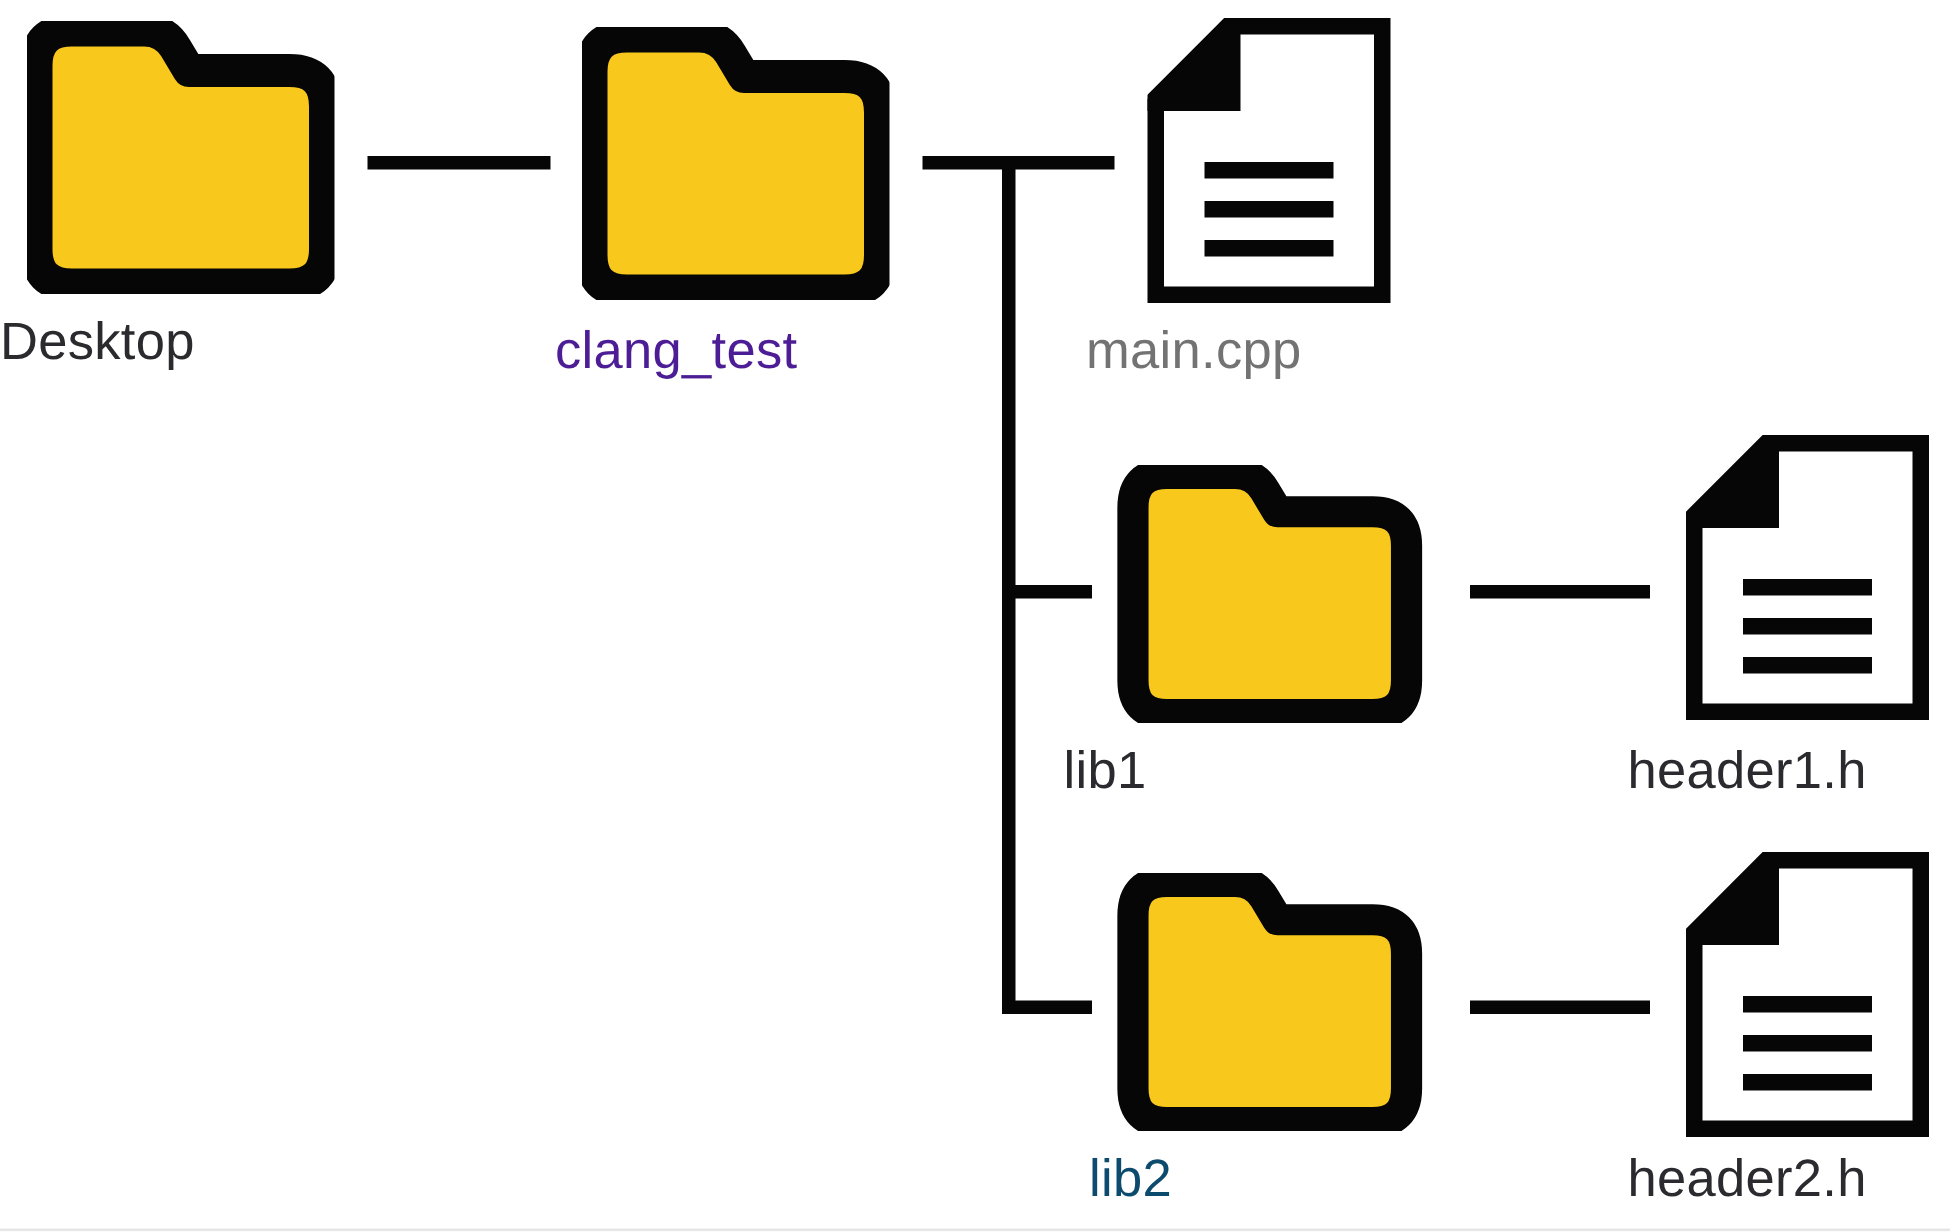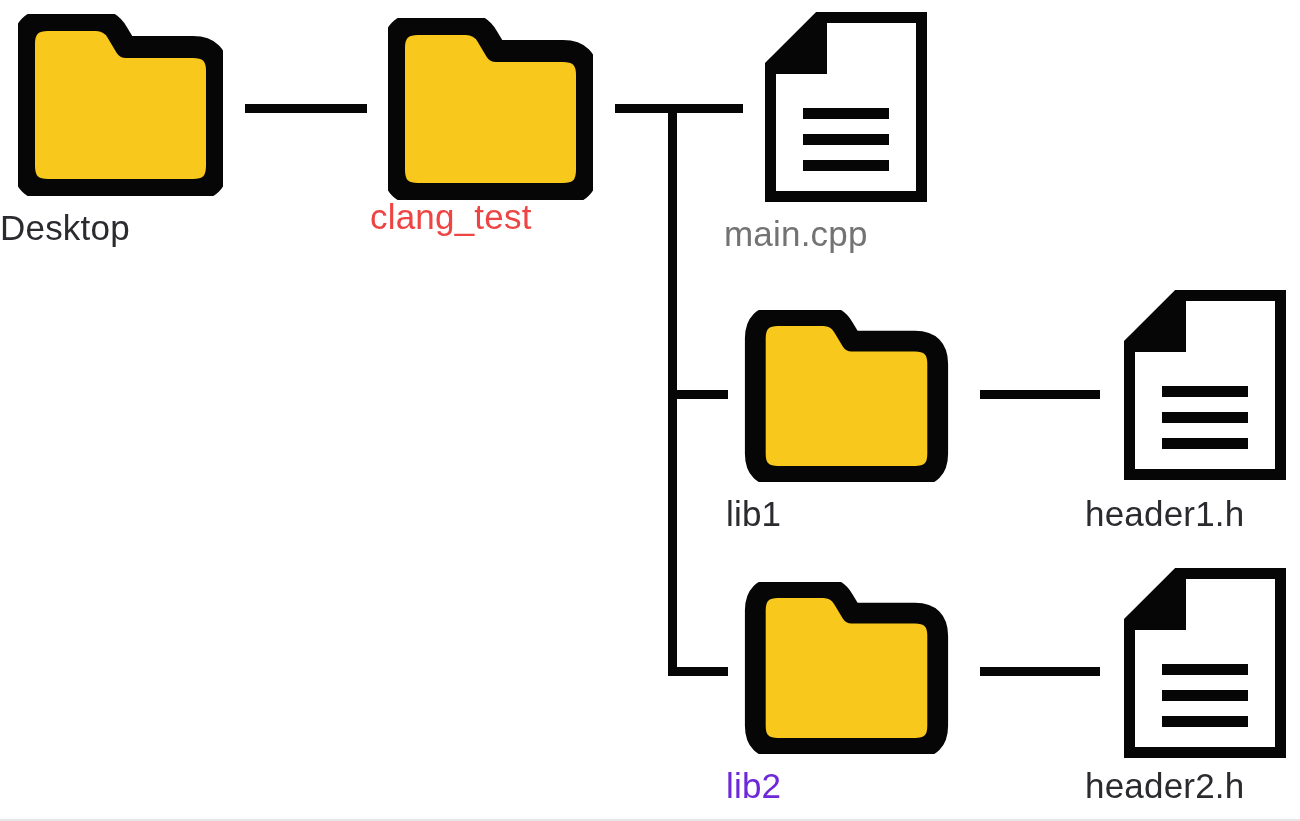--- a/index.html
+++ b/index.html
@@ -83,61 +83,61 @@
           </svg>
         </div>
         <div class="node-label" style="left: 0px; top: 208px; width: 240px; color: rgb(43, 43, 47);">Desktop</div>
       </div>
       <div class="node" style="left: 0px; top: 0px;">
         <div class="icon-box" style="left: 388px; top: 18px;">
           <svg width="205" height="182" viewBox="0 0 205 182" xmlns="http://www.w3.org/2000/svg">
             <path d="M6 30 Q6 6 30 6 L78 6 Q92 6 99 18 L108 33 L175 33 Q199 33 199 57 L199 152 Q199 176 175 176 L30 176 Q6 176 6 152 Z" fill="#F8C81C" stroke="#060606" stroke-width="22" stroke-linejoin="round"></path>
           </svg>
         </div>
-        <div class="node-label" style="left: 370px; top: 197px; width: 240px; color: #ef4444;">clang_test</div>
+        <div class="node-label" style="left: 370px; top: 214px; width: 240px; color: #4c1d95;">clang_test</div>
       </div>
       <div class="node" style="left: 0px; top: 0px;">
         <div class="icon-box" style="left: 765px; top: 12px;">
           <svg width="162" height="190" viewBox="0 0 162 190" xmlns="http://www.w3.org/2000/svg">
             <path d="M57 4 L158 4 L158 186 L4 186 L4 57 Z" fill="#ffffff" stroke="#060606" stroke-width="14" stroke-linejoin="miter"></path>
             <path d="M57 4 L57 57 L4 57 Z" fill="#060606" stroke="#060606" stroke-width="10" stroke-linejoin="miter"></path>
             <rect x="38" y="96" width="86" height="11" fill="#060606"></rect>
             <rect x="38" y="122" width="86" height="11" fill="#060606"></rect>
             <rect x="38" y="148" width="86" height="11" fill="#060606"></rect>
           </svg>
         </div>
         <div class="node-label" style="left: 724px; top: 214px; width: 240px; color: #737373;">main.cpp</div>
       </div>
       <div class="node" style="left: 0px; top: 0px;">
         <div class="icon-box" style="left: 744px; top: 310px;">
           <svg width="205" height="172" viewBox="0 0 205 182" xmlns="http://www.w3.org/2000/svg">
             <path d="M6 30 Q6 6 30 6 L78 6 Q92 6 99 18 L108 33 L175 33 Q199 33 199 57 L199 152 Q199 176 175 176 L30 176 Q6 176 6 152 Z" fill="#F8C81C" stroke="#060606" stroke-width="22" stroke-linejoin="round"></path>
           </svg>
         </div>
-        <div class="node-label" style="left: 726px; top: 494px; width: 240px; color: rgb(43, 43, 47);">lib1</div>
+        <div class="node-label" style="left: 709px; top: 494px; width: 240px; color: rgb(43, 43, 47);">lib1</div>
       </div>
       <div class="node" style="left: 0px; top: 0px;">
         <div class="icon-box" style="left: 1124px; top: 290px;">
           <svg width="162" height="190" viewBox="0 0 162 190" xmlns="http://www.w3.org/2000/svg">
             <path d="M57 4 L158 4 L158 186 L4 186 L4 57 Z" fill="#ffffff" stroke="#060606" stroke-width="14" stroke-linejoin="miter"></path>
             <path d="M57 4 L57 57 L4 57 Z" fill="#060606" stroke="#060606" stroke-width="10" stroke-linejoin="miter"></path>
             <rect x="38" y="96" width="86" height="11" fill="#060606"></rect>
             <rect x="38" y="122" width="86" height="11" fill="#060606"></rect>
             <rect x="38" y="148" width="86" height="11" fill="#060606"></rect>
           </svg>
         </div>
         <div class="node-label" style="left: 1085px; top: 494px; width: 240px; color: rgb(43, 43, 47);">header1.h</div>
       </div>
       <div class="node" style="left: 0px; top: 0px;">
         <div class="icon-box" style="left: 744px; top: 582px;">
           <svg width="205" height="172" viewBox="0 0 205 182" xmlns="http://www.w3.org/2000/svg">
             <path d="M6 30 Q6 6 30 6 L78 6 Q92 6 99 18 L108 33 L175 33 Q199 33 199 57 L199 152 Q199 176 175 176 L30 176 Q6 176 6 152 Z" fill="#F8C81C" stroke="#060606" stroke-width="22" stroke-linejoin="round"></path>
           </svg>
         </div>
-        <div class="node-label" style="left: 726px; top: 766px; width: 240px; color: #6d28d9;">lib2</div>
+        <div class="node-label" style="left: 726px; top: 766px; width: 240px; color: #0c4a6e;">lib2</div>
       </div>
       <div class="node" style="left: 0px; top: 0px;">
         <div class="icon-box" style="left: 1124px; top: 568px;">
           <svg width="162" height="190" viewBox="0 0 162 190" xmlns="http://www.w3.org/2000/svg">
             <path d="M57 4 L158 4 L158 186 L4 186 L4 57 Z" fill="#ffffff" stroke="#060606" stroke-width="14" stroke-linejoin="miter"></path>
             <path d="M57 4 L57 57 L4 57 Z" fill="#060606" stroke="#060606" stroke-width="10" stroke-linejoin="miter"></path>
             <rect x="38" y="96" width="86" height="11" fill="#060606"></rect>
             <rect x="38" y="122" width="86" height="11" fill="#060606"></rect>
             <rect x="38" y="148" width="86" height="11" fill="#060606"></rect>
           </svg>

